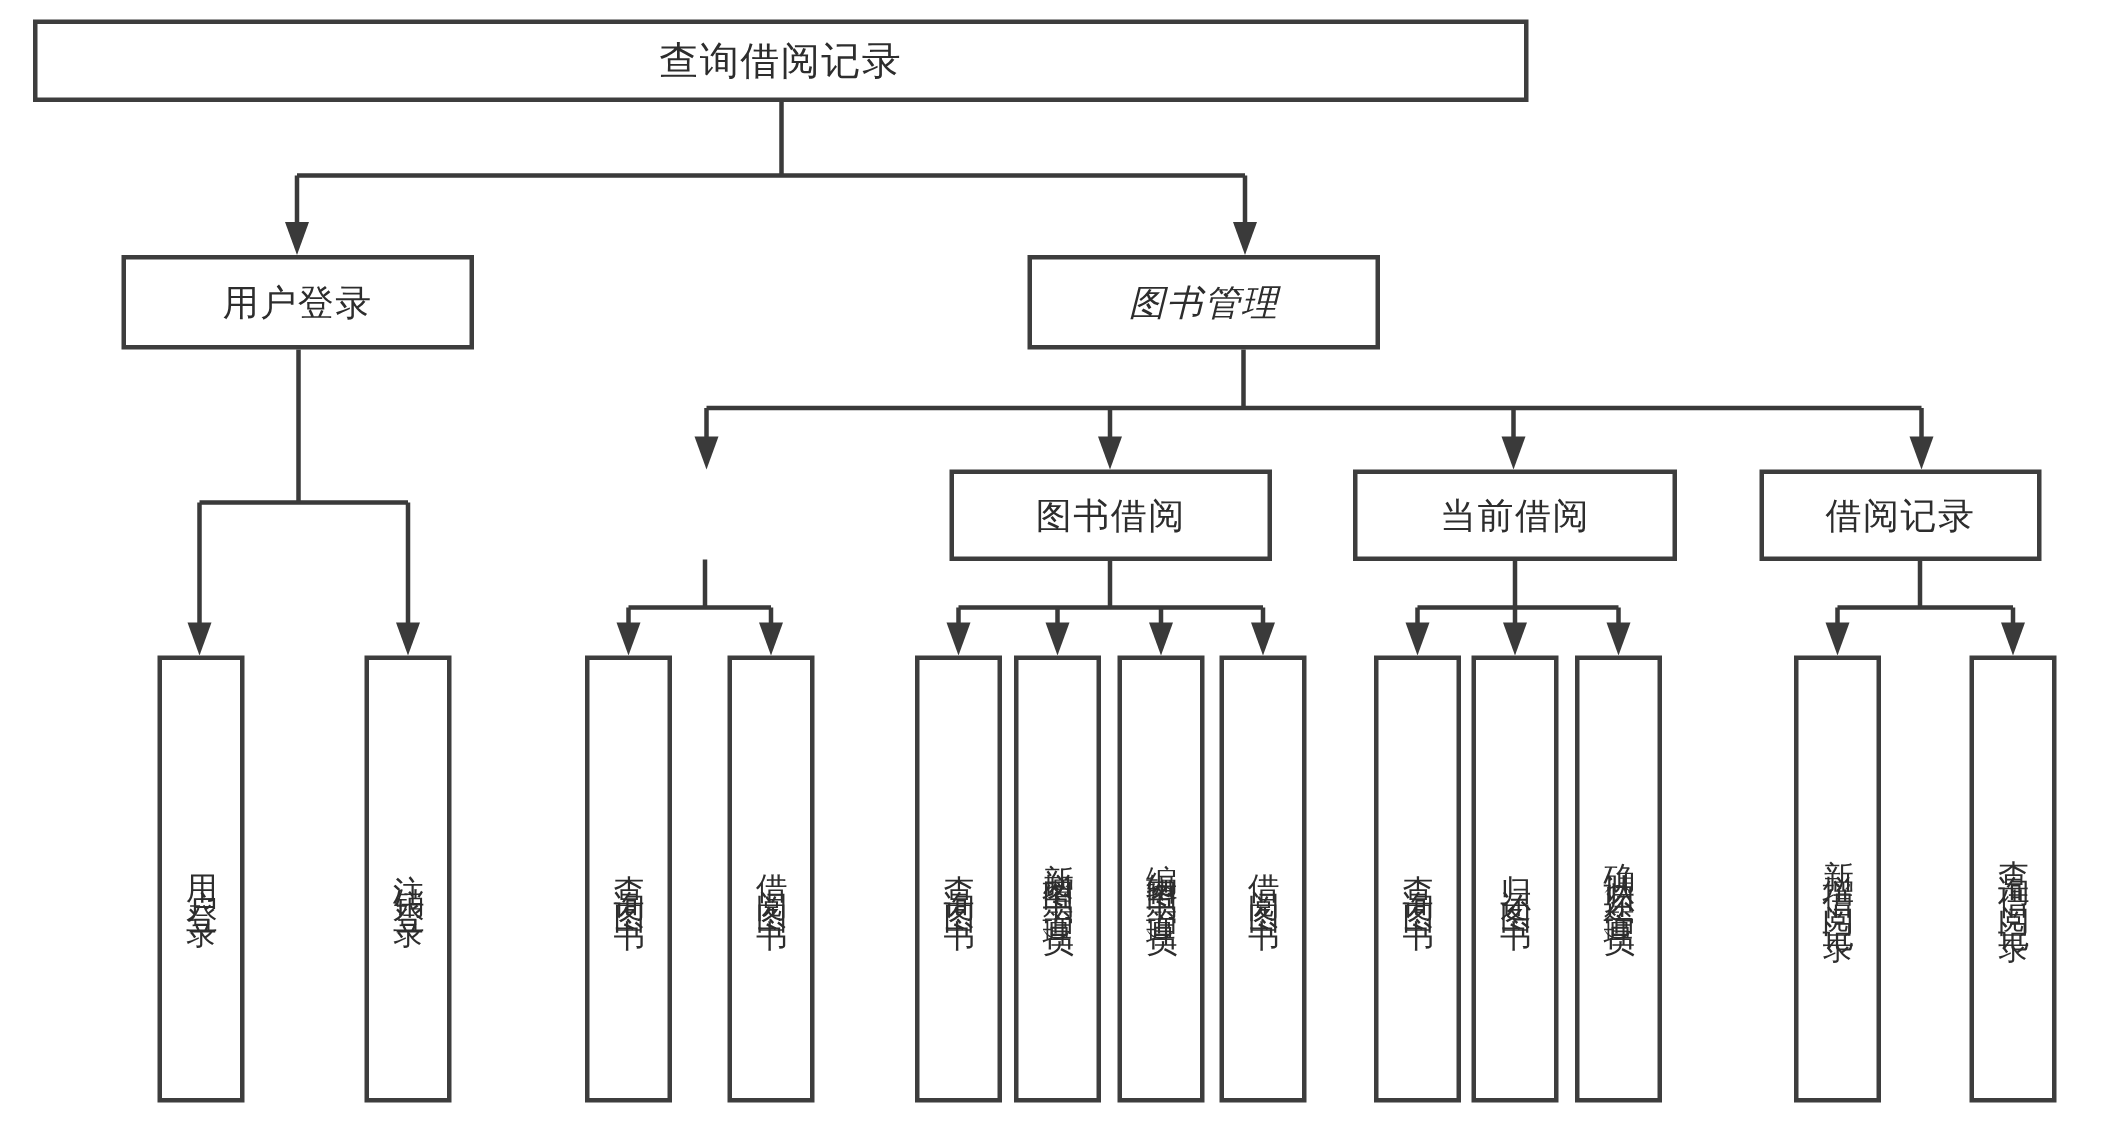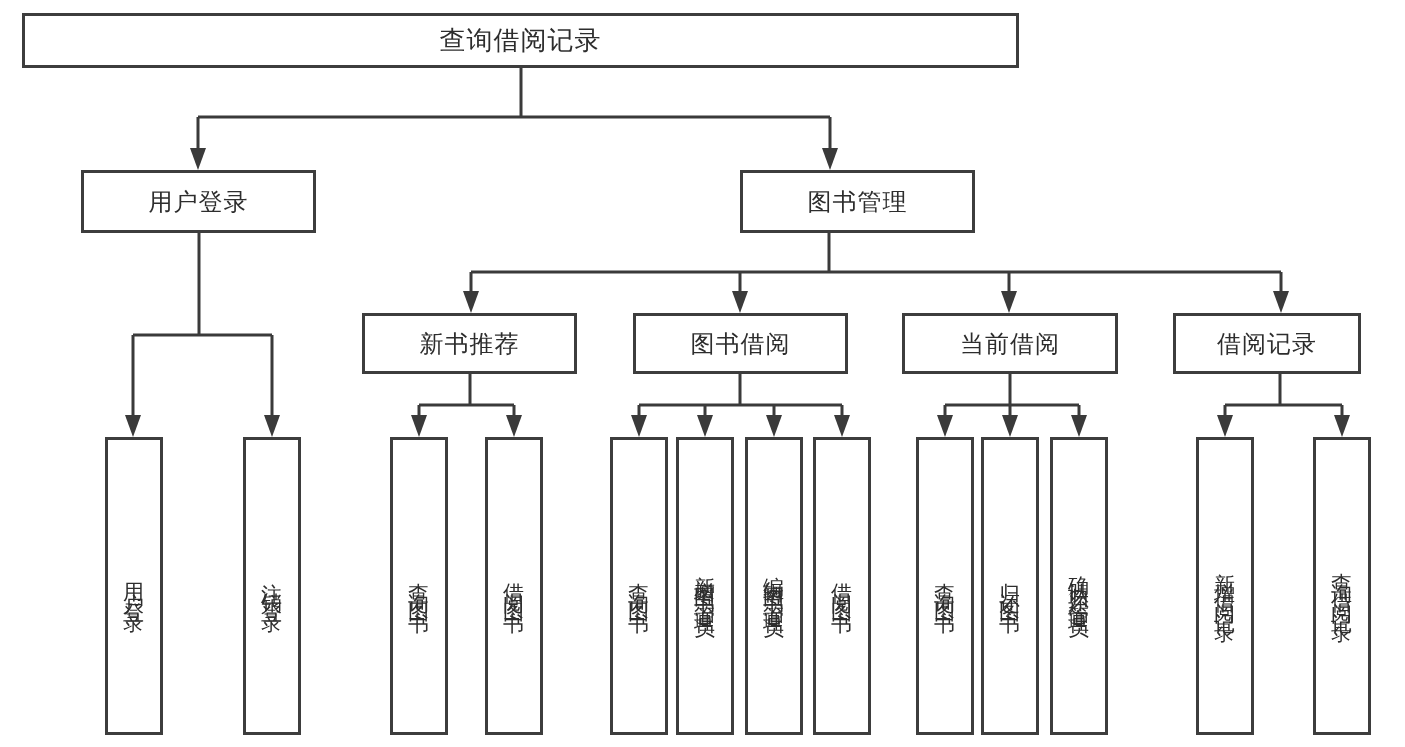--- a/index.html
+++ b/index.html
@@ -122,23 +122,22 @@
     <g>
       <path d="M1280,373 L1280,405 M1225,405 L1342,405 M1225,405 L1225,417 M1342,405 L1342,417"></path>
       <polygon points="1217,415 1233,415 1225,437"></polygon>
       <polygon points="1334,415 1350,415 1342,437"></polygon>
     </g>
   </svg>
 
   <div class="node root" style="left:22px;top:13px;width:997px;height:55px;">查询借阅记录</div>
 
   <div class="node branch" style="left:81px;top:170px;width:235px;height:63px;">用户登录</div>
-  <div class="node branch" style="left:740px;top:170px;width:235px;height:63px;">图书管理</div>
+  <div class="node branch" style="left:685px;top:170px;width:235px;height:63px;font-style:italic;">图书管理</div>
 
-  <div class="node branch" style="left:362px;top:313px;width:215px;height:61px;">新书推荐</div>
   <div class="node branch" style="left:902px;top:313px;width:216px;height:61px;">当前借阅</div>
   <div class="node branch" style="left:633px;top:313px;width:215px;height:61px;">图书借阅</div>
   <div class="node branch" style="left:1173px;top:313px;width:188px;height:61px;">借阅记录</div>
 
   <div class="node leaf" style="left:105px;top:437px;width:58px;height:298px;">用户登录</div>
   <div class="node leaf" style="left:243px;top:437px;width:58px;height:298px;">注销登录</div>
 
   <div class="node leaf" style="left:390px;top:437px;width:58px;height:298px;">查询图书</div>
   <div class="node leaf" style="left:485px;top:437px;width:58px;height:298px;">借阅图书</div>
 

